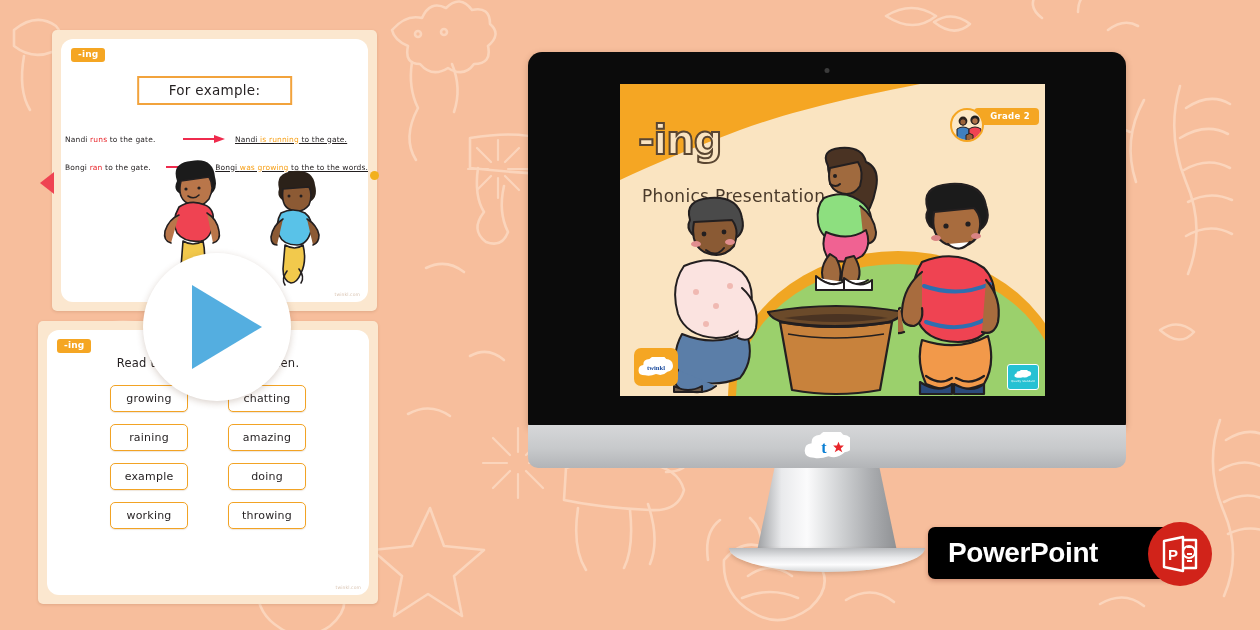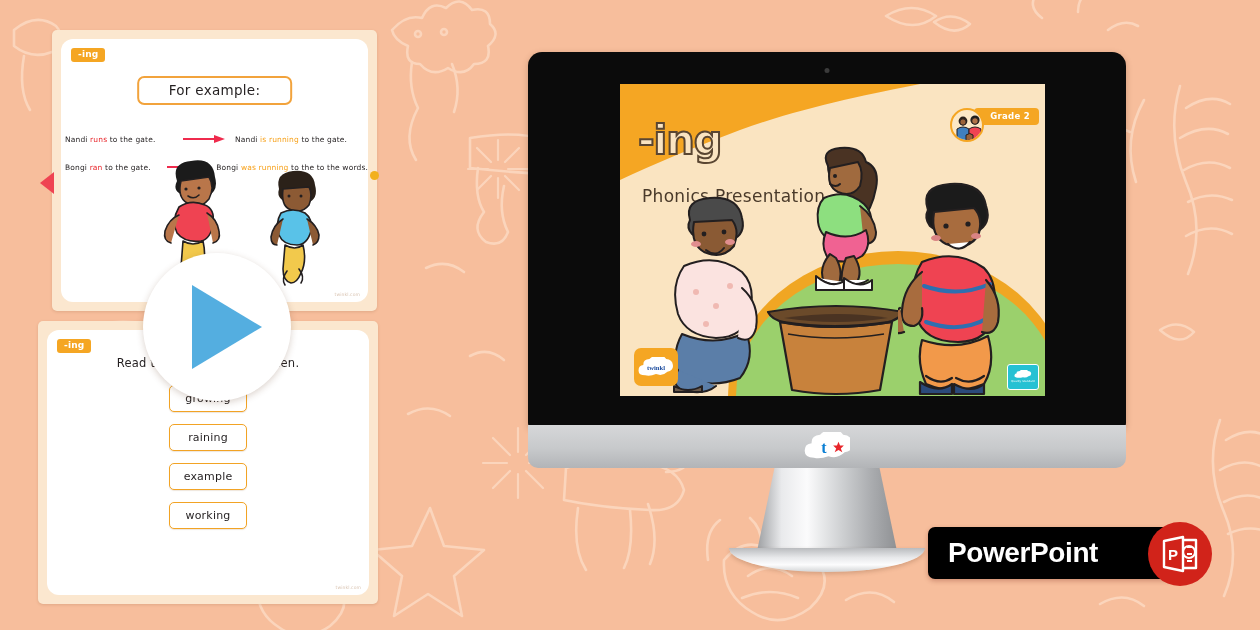--- a/index.html
+++ b/index.html
@@ -66,21 +66,21 @@
     letter-spacing: 0.1px;
   }
 
   
   .example-box {
     position: absolute;
     left: 50%;
     transform: translateX(-50%);
     top: 37px;
     border: 2px solid #f2a33c;
-    border-radius: 7px;
+    border-radius: 0;
     background: #fff;
     padding: 4px 30px 5px;
     font-size: 13.5px;
     color: #231f20;
     letter-spacing: 0.3px;
     white-space: nowrap;
   }
 
   .sentence-rows {
     position: absolute;
@@ -92,21 +92,21 @@
     display: flex;
     align-items: center;
     height: 28px;
     font-size: 7.5px;
     color: #231f20;
     letter-spacing: 0.15px;
     white-space: nowrap;
   }
   .sent-left  { width: 118px; padding-left: 4px; }
   .sent-arrow { width: 50px; display: flex; justify-content: center; align-items: center; }
-  .sent-right { flex: 1; padding-left: 6px; }
+  .sent-right { flex: 1; padding-left: 6px; text-decoration: underline; }
   .hl-red  { color: #e8262b; }
   .hl-org  { color: #f7a11a; }
 
   .arrow-svg { display: block; }
 
   .kids-row {
     position: absolute;
     top: 120px;
     left: 0;
     right: 0;
@@ -453,21 +453,21 @@
         </div>
 
         <div class="sent-row">
           <div class="sent-left"><span>Bongi </span><span class="hl-red">ran</span><span> to the gate.</span></div>
           <div class="sent-arrow">
             <svg class="arrow-svg" width="44" height="10" viewBox="0 0 44 10">
                 <line x1="1" y1="5" x2="34" y2="5" stroke="#ef2b4d" stroke-width="2.2"></line>
                 <path d="M32 1 L43 5 L32 9 Z" fill="#ef2b4d"></path>
               </svg>
           </div>
-          <div class="sent-right"><span>Bongi </span><span class="hl-org">was running</span><span> to the to the words.</span></div>
+          <div class="sent-right"><span>Bongi </span><span class="hl-org">was growing</span><span> to the to the words.</span></div>
         </div>
       </div>
 
       <div class="kids-row">
         <svg class="kid" id="kid-a" width="72" height="130" viewBox="0 0 72 130">
           <g stroke="#231f20" stroke-width="1.6" stroke-linejoin="round" stroke-linecap="round">
             <path d="M20 22 q-6 -18 14 -20 q22 -4 24 16 q4 14 -8 20 q-16 6 -28 -4 q-6 -4 -2 -12z" fill="#1b1b1b" stroke="none"></path>
             <path d="M24 22 q-4 16 6 22 q12 8 22 -4 q6 -12 0 -22z" fill="#b9764a"></path>
             <circle cx="29" cy="30" r="1.6" fill="#231f20" stroke="none"></circle>
             <circle cx="42" cy="29" r="1.6" fill="#231f20" stroke="none"></circle>
@@ -508,20 +508,26 @@
 
       <div class="read-instruction">Read the words on the screen.</div>
 
       <div class="word-grid">
         <div class="word-col">
           <div class="word-box">growing</div>
           <div class="word-box">raining</div>
           <div class="word-box">example</div>
           <div class="word-box">working</div>
         </div>
+        <div class="word-col">
+          <div class="word-box">chatting</div>
+          <div class="word-box">amazing</div>
+          <div class="word-box">doing</div>
+          <div class="word-box">throwing</div>
+        </div>
       </div>
 
       <span class="watermark">twinkl.com</span>
     </div>
   </div>
 
   <div id="play-button">
     <div id="play-triangle"></div>
   </div>
 

